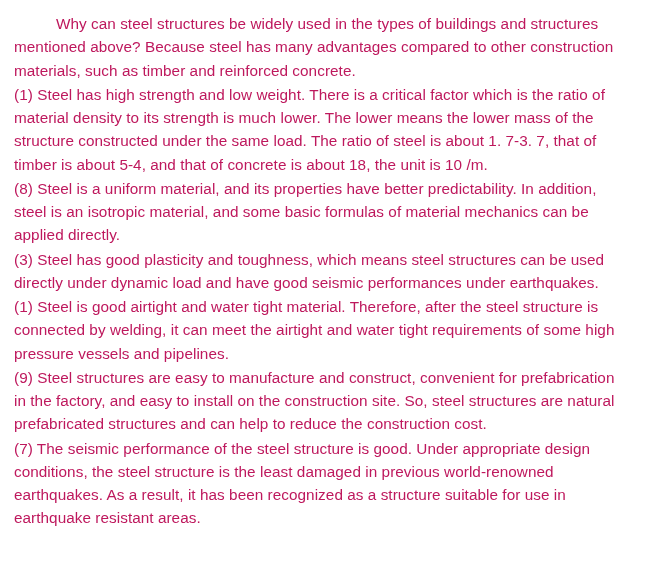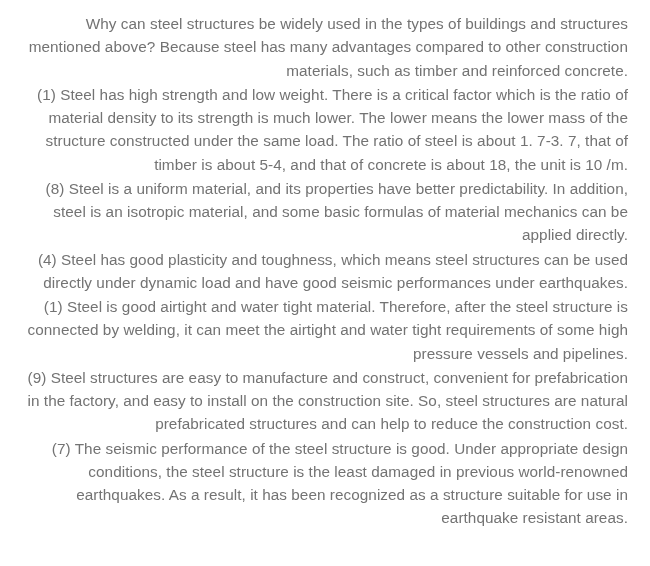--- a/index.html
+++ b/index.html
@@ -17,33 +17,33 @@
   .page {
     box-sizing: border-box;
     width: 650px;
     height: 566px;
     padding: 12px 22px 0 14px;
     background: #ffffff;
   }
   .para {
     font-size: 15.3px;
     line-height: 1.52;
-    text-align: right;
+    text-align: left;
     margin: 0 0 1px 0;
-    color: #737373;
+    color: #be185d;
     letter-spacing: 0.05px;
   }
   .para.indented {
     text-indent: 42px;
   }
 </style>
 </head>
 <body>
 
 <div class="page">
   <p class="para indented">Why can steel structures be widely used in the types of buildings and structures mentioned above? Because steel has many advantages compared to other construction materials, such as timber and reinforced concrete.</p>
   <p class="para">(1) Steel has high strength and low weight. There is a critical factor which is the ratio of material density to its strength is much lower. The lower means the lower mass of the structure constructed under the same load. The ratio of steel is about 1. 7-3. 7, that of timber is about 5-4, and that of concrete is about 18, the unit is 10 /m.</p>
   <p class="para">(8) Steel is a uniform material, and its properties have better predictability. In addition, steel is an isotropic material, and some basic formulas of material mechanics can be applied directly.</p>
-  <p class="para">(4) Steel has good plasticity and toughness, which means steel structures can be used directly under dynamic load and have good seismic performances under earthquakes.</p>
+  <p class="para">(3) Steel has good plasticity and toughness, which means steel structures can be used directly under dynamic load and have good seismic performances under earthquakes.</p>
   <p class="para">(1) Steel is good airtight and water tight material. Therefore, after the steel structure is connected by welding, it can meet the airtight and water tight requirements of some high pressure vessels and pipelines.</p>
   <p class="para">(9) Steel structures are easy to manufacture and construct, convenient for prefabrication in the factory, and easy to install on the construction site. So, steel structures are natural prefabricated structures and can help to reduce the construction cost.</p>
   <p class="para">(7) The seismic performance of the steel structure is good. Under appropriate design conditions, the steel structure is the least damaged in previous world-renowned earthquakes. As a result, it has been recognized as a structure suitable for use in earthquake resistant areas.</p>
 </div>
 
 </body></html>

